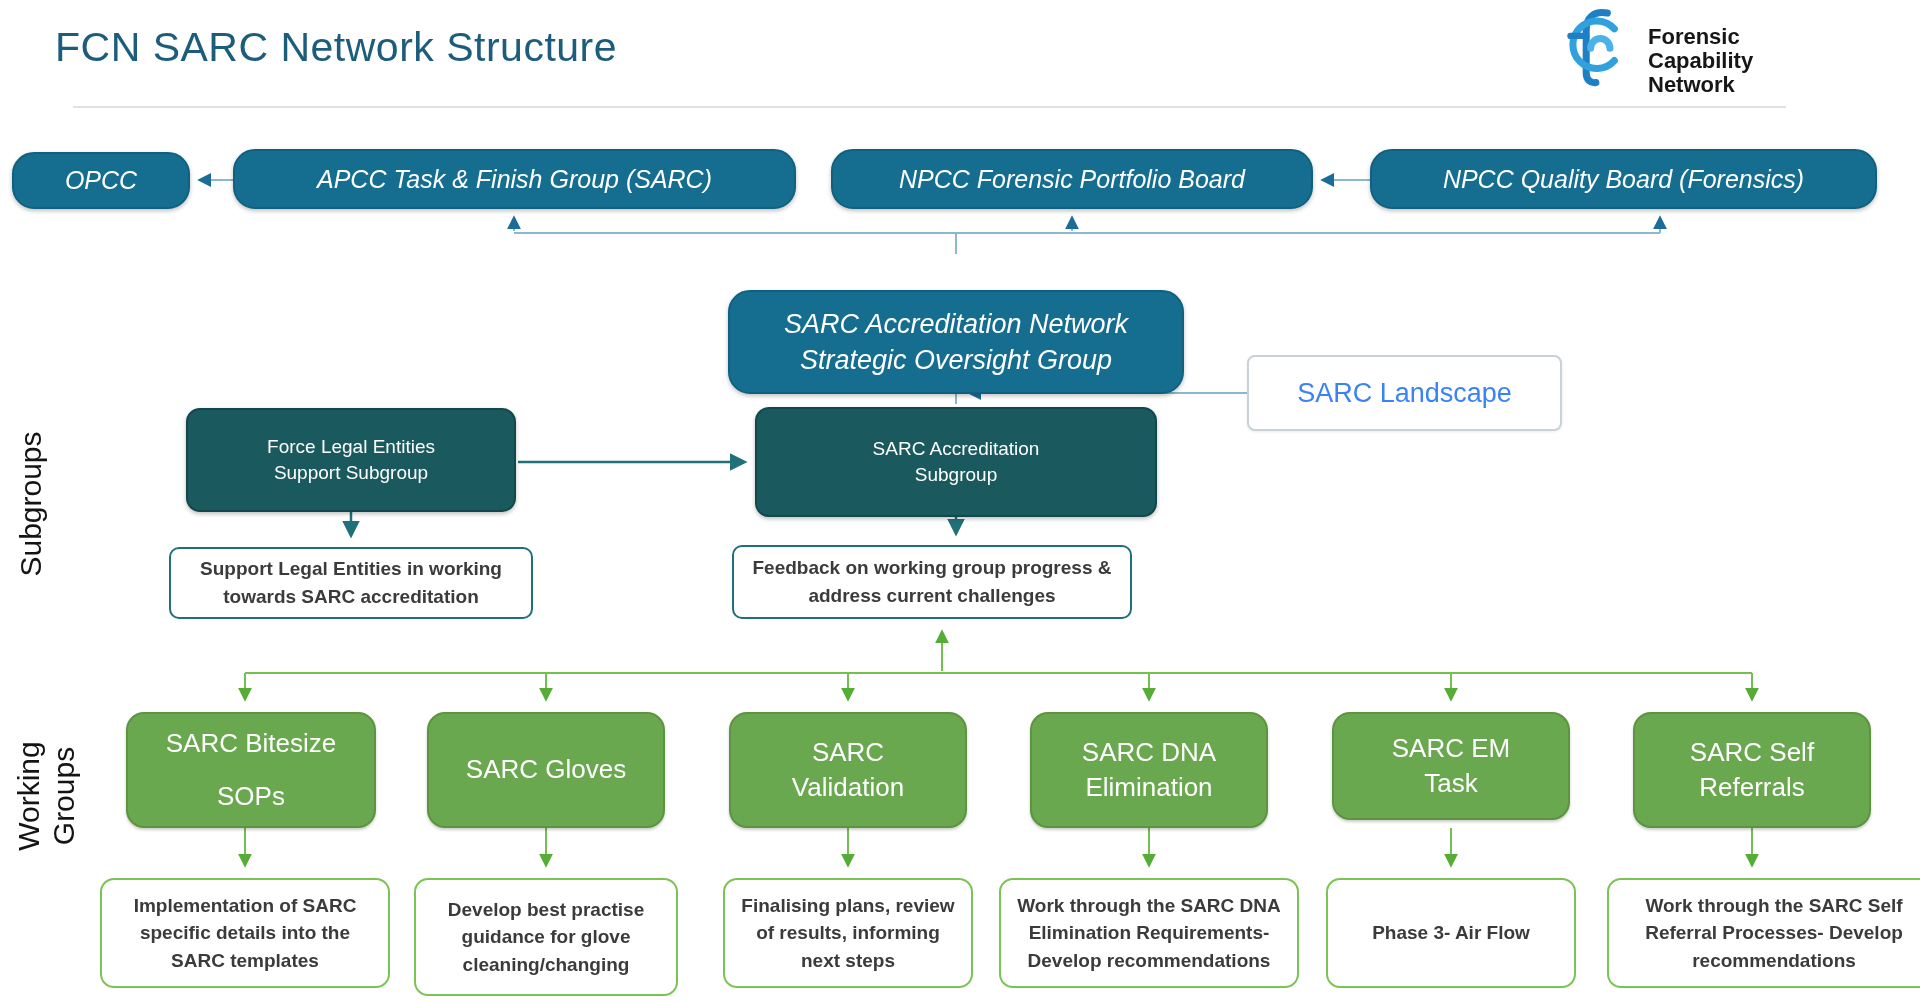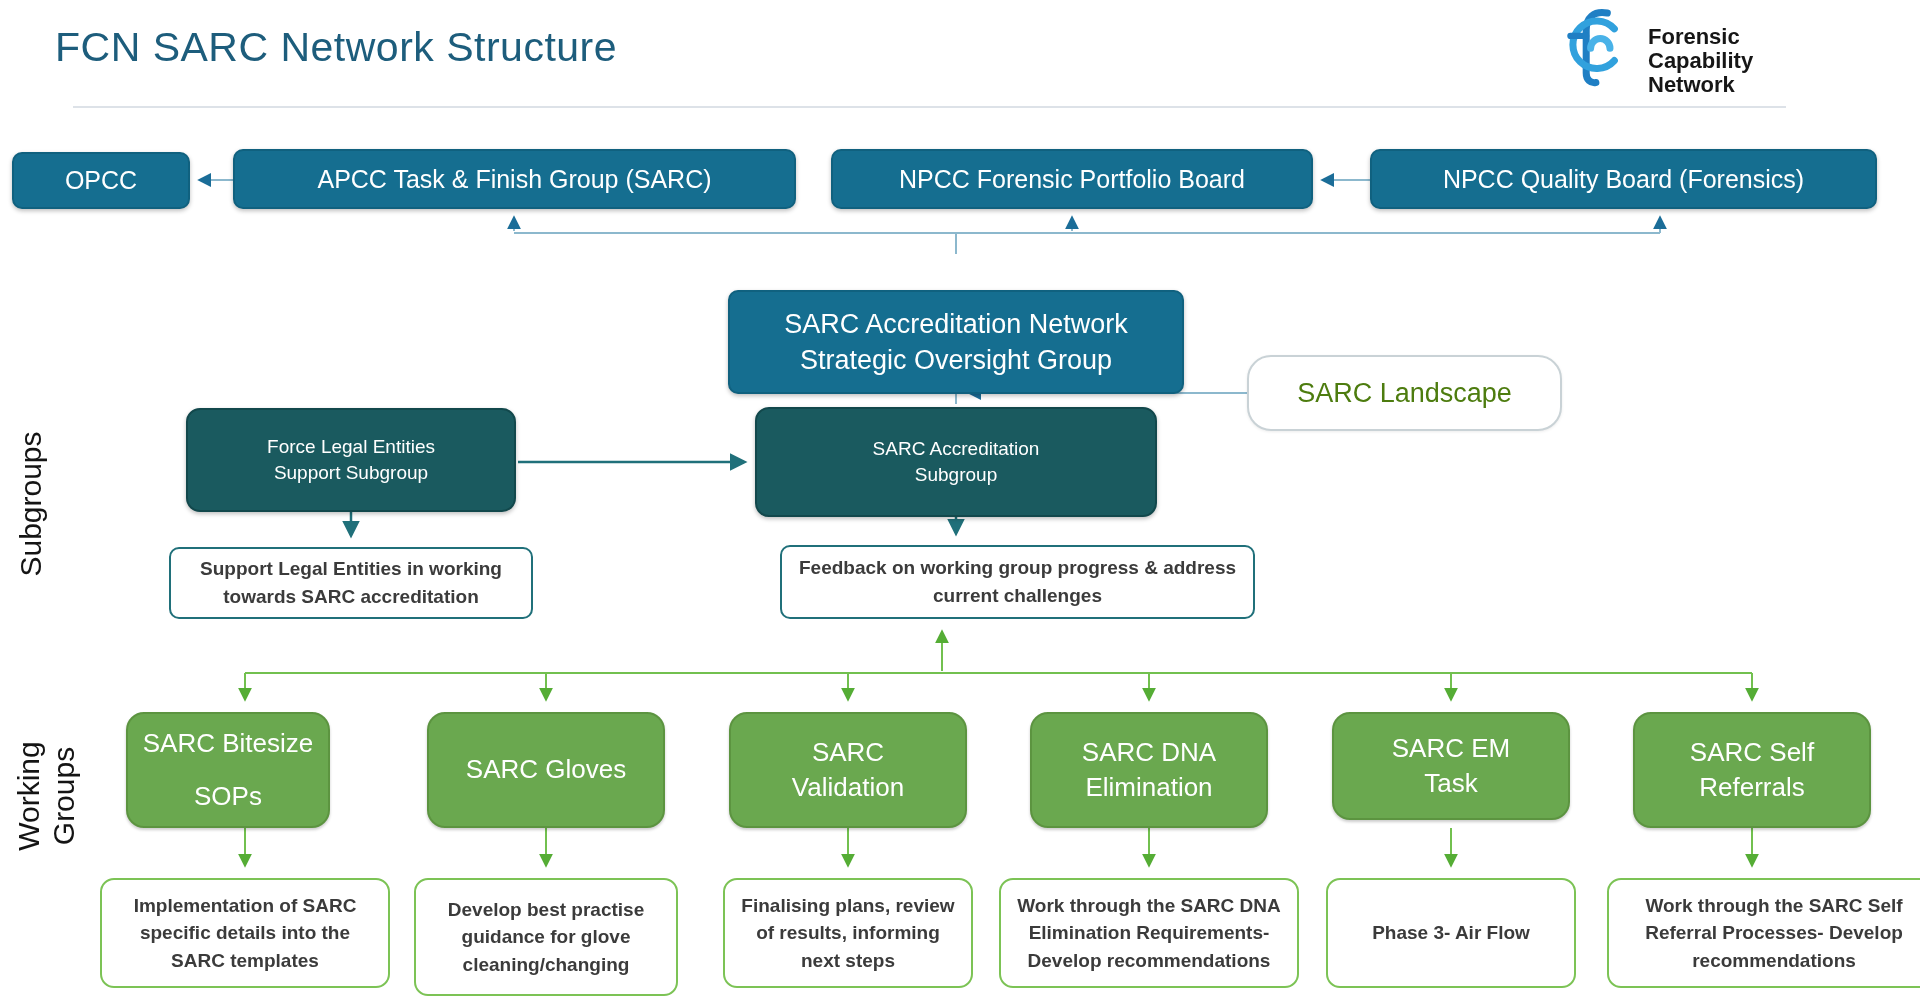--- a/index.html
+++ b/index.html
@@ -7,33 +7,33 @@
   #canvas{position:relative;width:1920px;height:1002px;background:#ffffff;overflow:hidden;}
 
   .page-title{position:absolute;left:55px;top:24px;font-size:41px;color:#1d5d7c;letter-spacing:.5px;}
   .title-rule{position:absolute;left:73px;top:106px;width:1713px;height:2px;background:#dde2e8;}
 
   .logo{position:absolute;left:1551px;top:5px;width:88px;height:90px;}
   .logo-text{position:absolute;left:1648px;top:9px;font-size:22px;line-height:1.1;font-weight:bold;color:#161616;margin-top:16px;}
 
   .box{position:absolute;display:flex;flex-direction:column;align-items:center;justify-content:center;
        text-align:center;color:#ffffff;box-sizing:border-box;}
-  .gov{background:#156e90;border:2px solid #10617f;border-radius:10px;font-size:25px;
-       box-shadow:0 2px 4px rgba(0,0,0,.25);}
+  .gov{background:#156e90;border:2px solid #10617f;border-radius:22px;font-size:25px;
+       box-shadow:0 2px 4px rgba(0,0,0,.25);font-style:italic;}
   .teal{background:#1a5a5f;border:2px solid #12484c;border-radius:14px;font-size:19px;
        box-shadow:0 2px 4px rgba(0,0,0,.25);}
   .wg{background:#6aa84f;border:2px solid #5c9440;border-radius:18px;font-size:26px;
       box-shadow:0 2px 3px rgba(0,0,0,.2);}
   .note{position:absolute;display:flex;align-items:center;justify-content:center;text-align:center;
         background:#ffffff;color:#3b3b3b;font-size:19px;font-weight:600;line-height:1.45;
         box-sizing:border-box;padding:6px 10px;}
   .note.tealb{border:2px solid #20707a;border-radius:10px;}
   .note.greenb{border:2.5px solid #7cc355;border-radius:14px;}
   .landscape{position:absolute;display:flex;align-items:center;justify-content:center;background:#ffffff;
-        border:2px solid #c9d2d6;border-radius:24px;color:#4d7c0f;font-size:27px;box-sizing:border-box;
+        border:2px solid #c9d2d6;border-radius:8px;color:#3b82f6;font-size:27px;box-sizing:border-box;
         box-shadow:0 1px 3px rgba(0,0,0,.08);}
 
   .vlabel{position:absolute;color:#141414;font-size:30px;text-align:center;transform:rotate(-90deg);line-height:1.15;}
 
   .line-layer{position:absolute;left:0;top:0;width:1920px;height:1002px;pointer-events:none;}
 </style>
 </head>
 <body>
 
 <div id="canvas">
@@ -120,23 +120,23 @@
   <div class="box teal" style="left:186px;top:408px;width:330px;height:104px;line-height:1.35;">
     <div>Force Legal Entities</div>
     <div>Support Subgroup</div>
   </div>
   <div class="box teal" style="left:755px;top:407px;width:402px;height:110px;line-height:1.35;">
     <div>SARC Accreditation</div>
     <div>Subgroup</div>
   </div>
 
   <div class="note tealb" style="left:169px;top:547px;width:364px;height:72px;">Support Legal Entities in working towards SARC accreditation</div>
-  <div class="note tealb" style="left:732px;top:545px;width:475px;height:74px;margin-left:48px;">Feedback on working group progress &amp; address current challenges</div>
+  <div class="note tealb" style="left:732px;top:545px;width:400px;height:74px;">Feedback on working group progress &amp; address current challenges</div>
 
-  <div class="box wg" style="left:126px;top:712px;width:204px;height:116px;line-height:1.35;gap:17px;">
+  <div class="box wg" style="left:126px;top:712px;width:250px;height:116px;line-height:1.35;gap:17px;">
     <div>SARC Bitesize</div>
     <div>SOPs</div>
   </div>
   <div class="box wg" style="left:427px;top:712px;width:238px;height:116px;line-height:1.35;">
     <div>SARC Gloves</div>
     <div></div>
   </div>
   <div class="box wg" style="left:729px;top:712px;width:238px;height:116px;line-height:1.35;">
     <div>SARC</div>
     <div>Validation</div>

